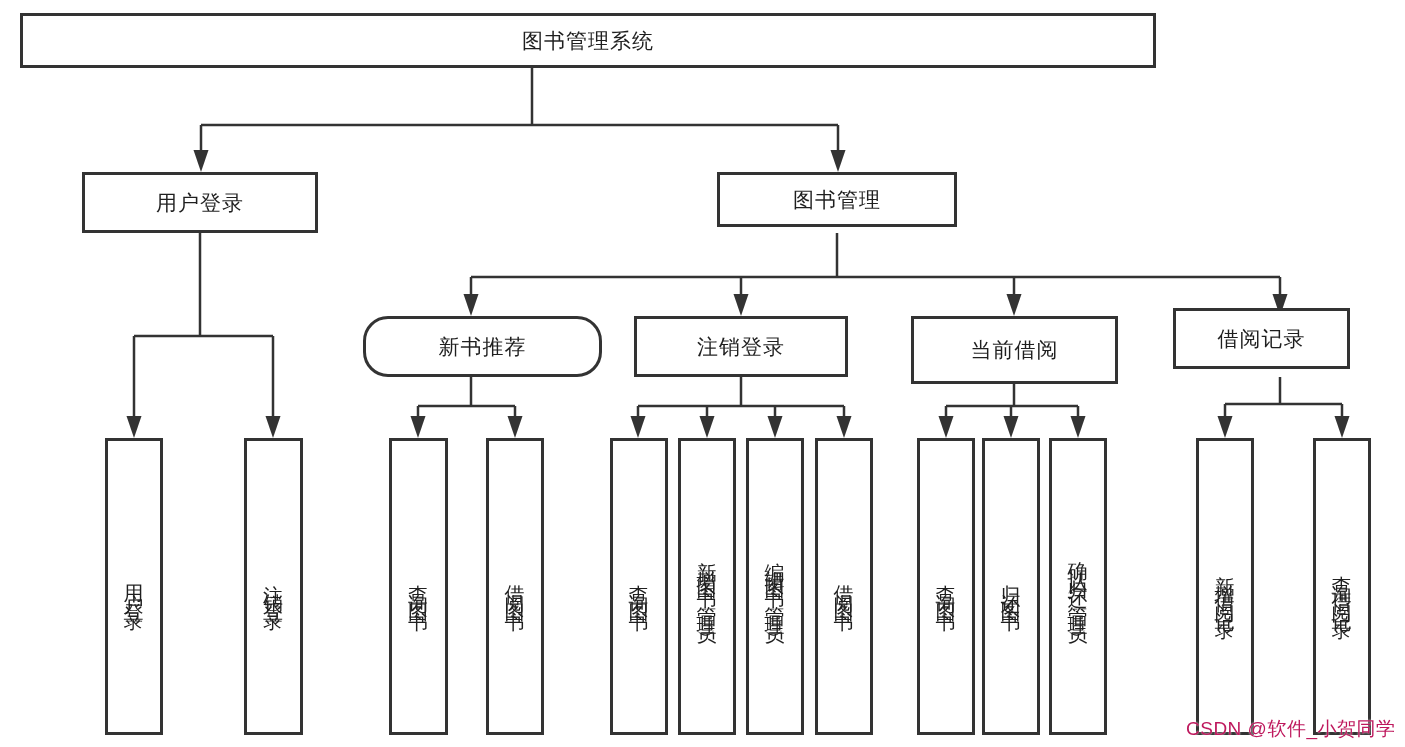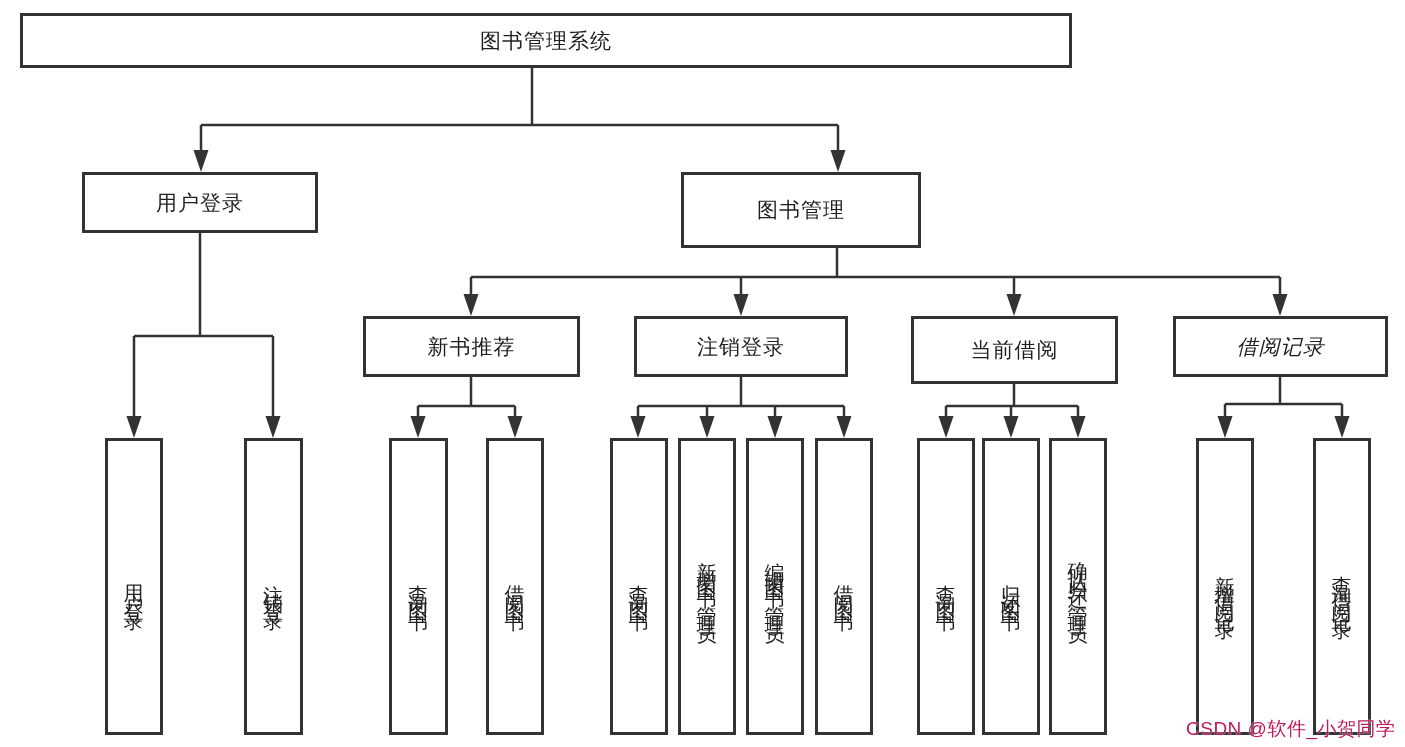--- a/index.html
+++ b/index.html
@@ -114,41 +114,41 @@
       <polygon points="767.5,416 782.5,416 775,438"></polygon>
       <polygon points="836.5,416 851.5,416 844,438"></polygon>
       <polygon points="938.5,416 953.5,416 946,438"></polygon>
       <polygon points="1003.5,416 1018.5,416 1011,438"></polygon>
       <polygon points="1070.5,416 1085.5,416 1078,438"></polygon>
       <polygon points="1217.5,416 1232.5,416 1225,438"></polygon>
       <polygon points="1334.5,416 1349.5,416 1342,438"></polygon>
     </g>
   </svg>
 
-  <div class="box" style="left:20px;top:13px;width:1052px;height:55px;">
+  <div class="box" style="left:20px;top:13px;width:1136px;height:55px;">
     <span>图书管理系统</span>
   </div>
 
   <div class="box" style="left:82px;top:172px;width:236px;height:61px;">
     <span>用户登录</span>
   </div>
-  <div class="box" style="left:681px;top:172px;width:240px;height:76px;">
+  <div class="box" style="left:717px;top:172px;width:240px;height:55px;">
     <span>图书管理</span>
   </div>
 
-  <div class="box" style="left:363px;top:316px;width:217px;height:61px;">
+  <div class="box" style="left:363px;top:316px;width:239px;height:61px;border-radius:25px;">
     <span>新书推荐</span>
   </div>
   <div class="box" style="left:634px;top:316px;width:214px;height:61px;">
     <span>注销登录</span>
   </div>
   <div class="box" style="left:911px;top:316px;width:207px;height:68px;">
     <span>当前借阅</span>
   </div>
-  <div class="box" style="left:1173px;top:316px;width:215px;height:61px;font-style:italic;">
+  <div class="box" style="left:1173px;top:308px;width:177px;height:61px;">
     <span>借阅记录</span>
   </div>
 
   <div class="vbox" style="left:105px;top:438px;width:58px;height:297px;">
     <span>用户登录</span>
   </div>
   <div class="vbox" style="left:244px;top:438px;width:59px;height:297px;">
     <span>注销登录</span>
   </div>
 

